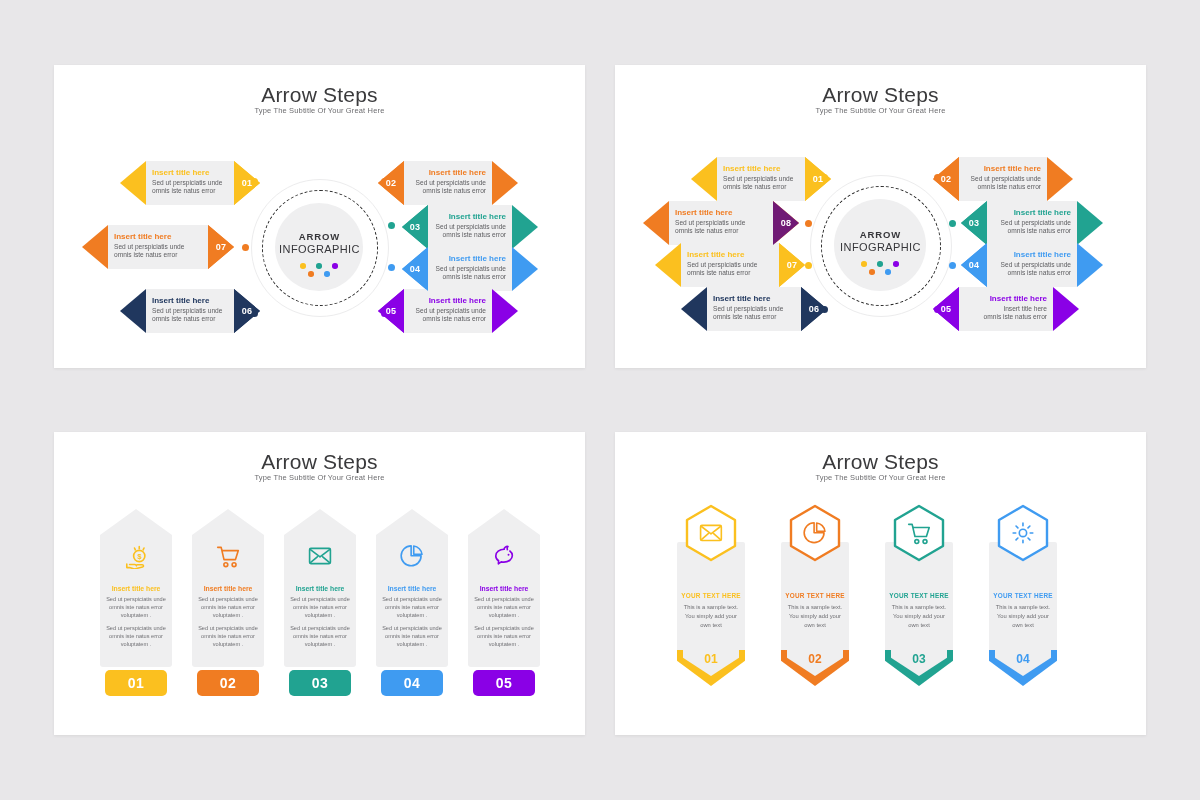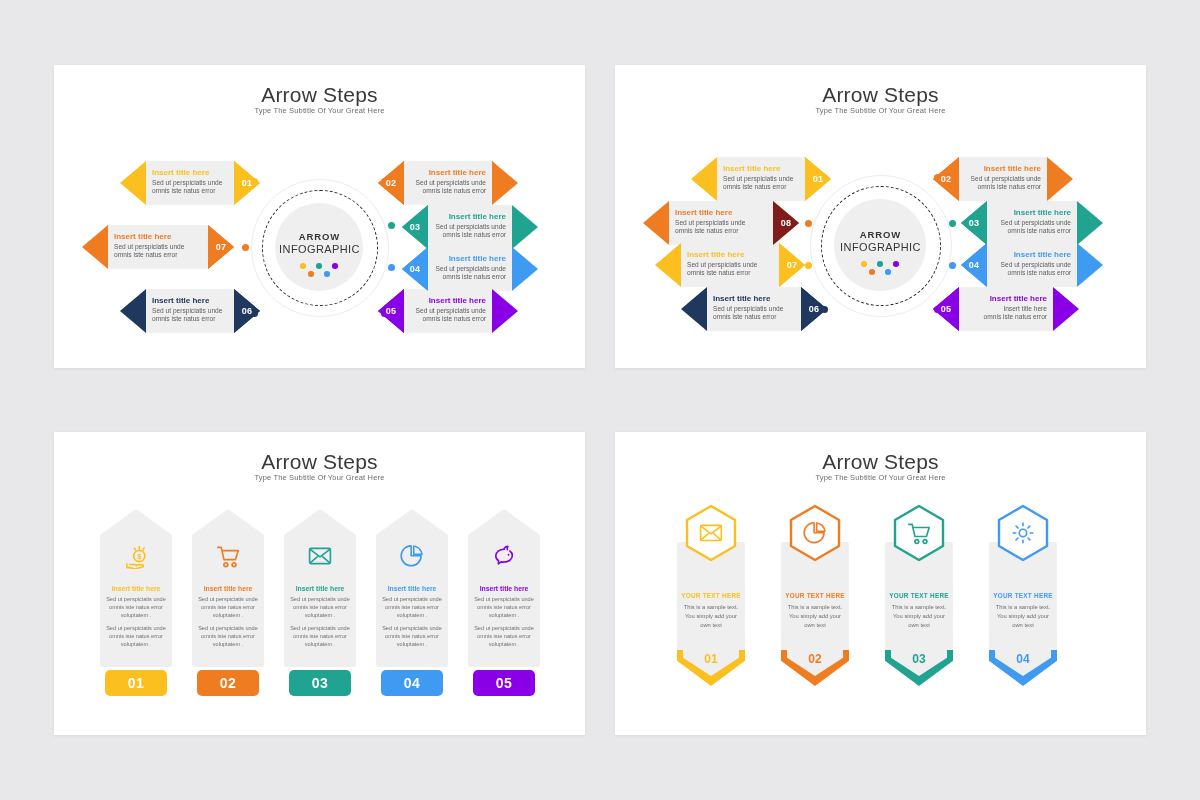--- a/index.html
+++ b/index.html
@@ -210,21 +210,21 @@
           <div class="ttl" style="color:#FBC01F">Insert title here</div>
           <div class="ln">Sed ut perspiciatis unde</div>
           <div class="ln">omnis iste natus error</div>
         </div>
       </div>
       <div class="ndot" style="left: 205.5px; top: 108.5px; background: rgb(251, 192, 31);"></div>
       <div class="arrow" style="left: 28px; top: 136px; width: 156px;">
         <div class="body" style="left:26px;right:26px"></div>
         <div class="tail-l" style="background:#F07C22"></div>
         <div class="tail-r" style="background:#F07C22"></div>
-        <div class="num" style="background:#7f1d1d;right:0;clip-path:polygon(0 0,0 100%,100% 50%);">08</div>
+        <div class="num" style="background:#701a75;right:0;clip-path:polygon(0 0,0 100%,100% 50%);">08</div>
         <div class="txt" style="left:32px;right:30px;text-align:left;">
           <div class="ttl" style="color:#F07C22">Insert title here</div>
           <div class="ln">Sed ut perspiciatis unde</div>
           <div class="ln">omnis iste natus error</div>
         </div>
       </div>
       <div class="ndot" style="left: 189.5px; top: 154.5px; background: rgb(240, 124, 34);"></div>
       <div class="arrow" style="left: 40px; top: 178px; width: 150px;">
         <div class="body" style="left:26px;right:26px"></div>
         <div class="tail-l" style="background:#FBC01F"></div>

